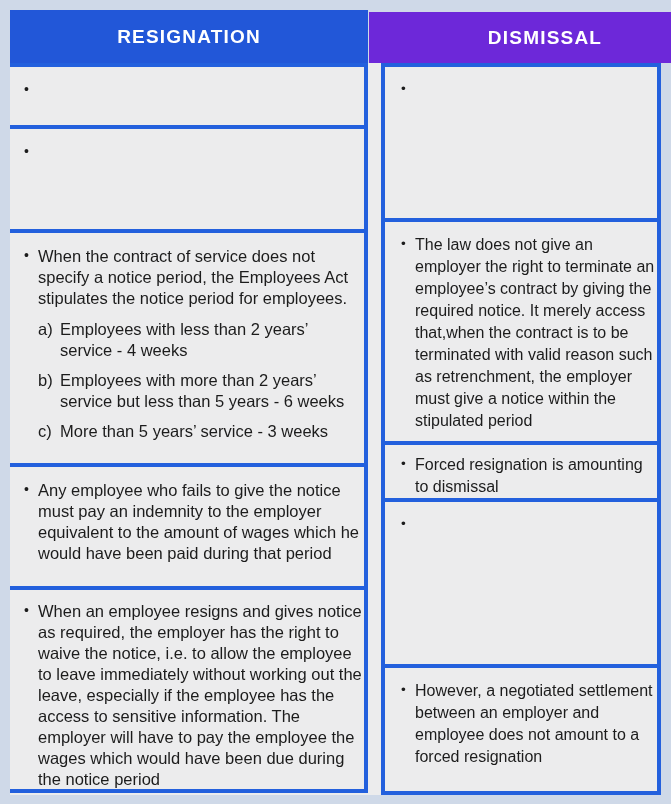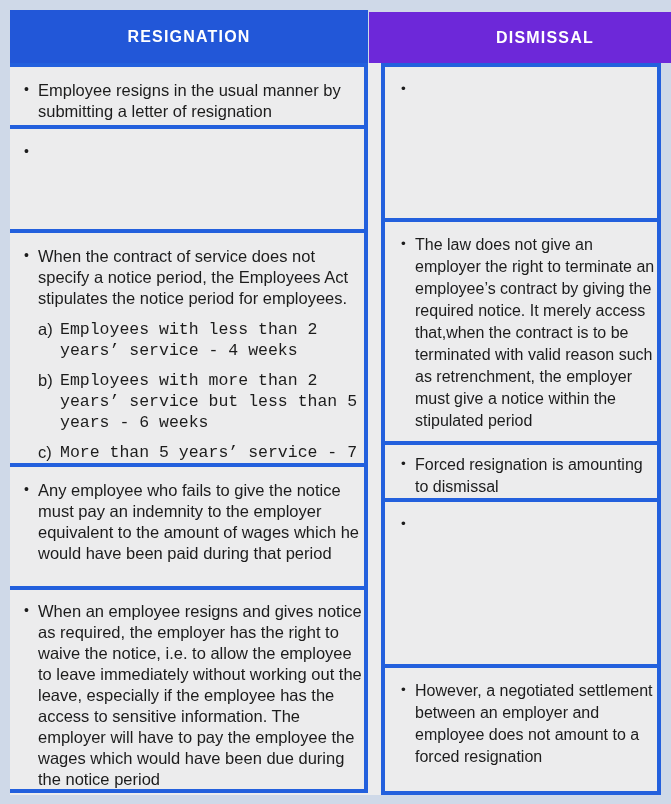--- a/index.html
+++ b/index.html
@@ -17,21 +17,21 @@
   }
   
   .hdr {
     position: absolute;
     top: 10px;
     height: 53px;
     display: flex;
     align-items: center;
     justify-content: center;
     font-weight: bold;
-    font-size: 16px;
+    font-size: 19px;
     letter-spacing: 1.2px;
     color: #ffffff;
   }
   .hdr-left  { left: 10px;  width: 358px; background: #2257d8; }
   .hdr-right { left: 369px; width: 352px; background: #6d28d9; top: 12px; height: 51px; }
 
   
   .backdrop {
     position: absolute;
     left: 10px; top: 63px;
@@ -99,41 +99,40 @@
     line-height: inherit;
     transform: translateY(-1px);
   }
   .btext { flex: 1; }
 
   
   .sublist { margin-top: 10px; padding-left: 18px; }
   .subitem { display: flex; align-items: flex-start; margin-bottom: 9px; }
   .subitem:last-child { margin-bottom: 0; }
   .submarker { flex: 0 0 22px; }
-  .subtext { flex: 1; font-family: Liberation Mono, monospace; }
+  .subtext { flex: 1; }
 </style>
 </head>
 <body>
 
 <div class="page">
 
   <div class="hdr hdr-left">
     <span>RESIGNATION</span>
   </div>
   <div class="hdr hdr-right">
     <span>DISMISSAL</span>
   </div>
 
   <div class="backdrop"></div>
 
   <div class="col-left">
 
     <div class="sec ls1 bullet-row">
       <span class="bullet">•</span>
-      <span class="btext">Employee resigns in the usual manner by submitting a letter of resignation</span>
     </div>
 
     <div class="sec ls2 bullet-row">
       <span class="bullet">•</span>
     </div>
 
     <div class="sec ls3">
       <div class="bullet-row">
         <span class="bullet">•</span>
         <span class="btext">When the contract of service does not specify a notice period, the Employees Act stipulates the notice period for employees.</span>
@@ -142,21 +141,21 @@
         <div class="subitem">
           <span class="submarker">a)</span>
           <span class="subtext">Employees with less than 2 years’ service - 4 weeks</span>
         </div>
         <div class="subitem">
           <span class="submarker">b)</span>
           <span class="subtext">Employees with more than 2 years’ service but less than 5 years - 6 weeks</span>
         </div>
         <div class="subitem">
           <span class="submarker">c)</span>
-          <span class="subtext">More than 5 years’ service - 7 weeks</span>
+          <span class="subtext">More than 5 years’ service - 3 weeks</span>
         </div>
       </div>
     </div>
 
     <div class="sec ls4 bullet-row">
       <span class="bullet">•</span>
       <span class="btext">Any employee who fails to give the notice must pay an indemnity to the employer equivalent to the amount of wages which he would have been paid during that period</span>
     </div>
 
     <div class="sec bullet-row">

